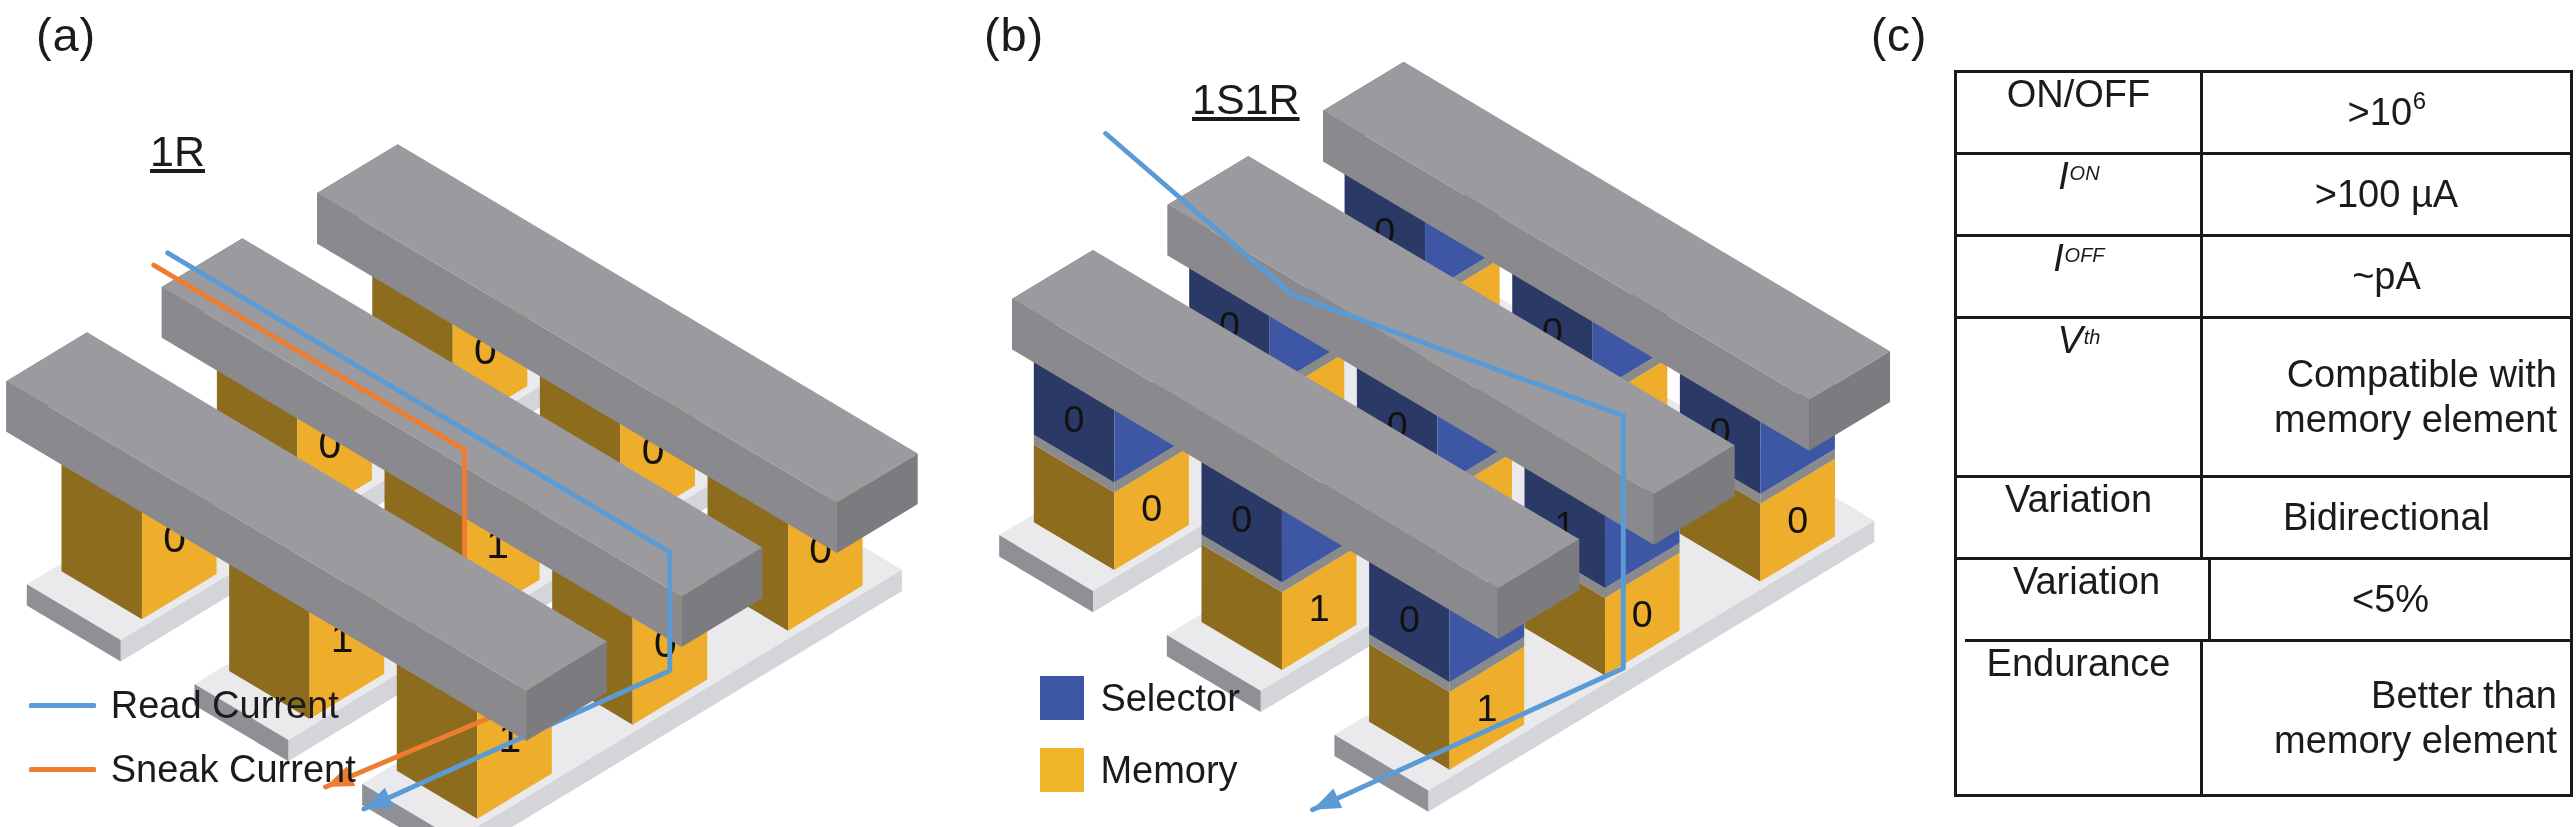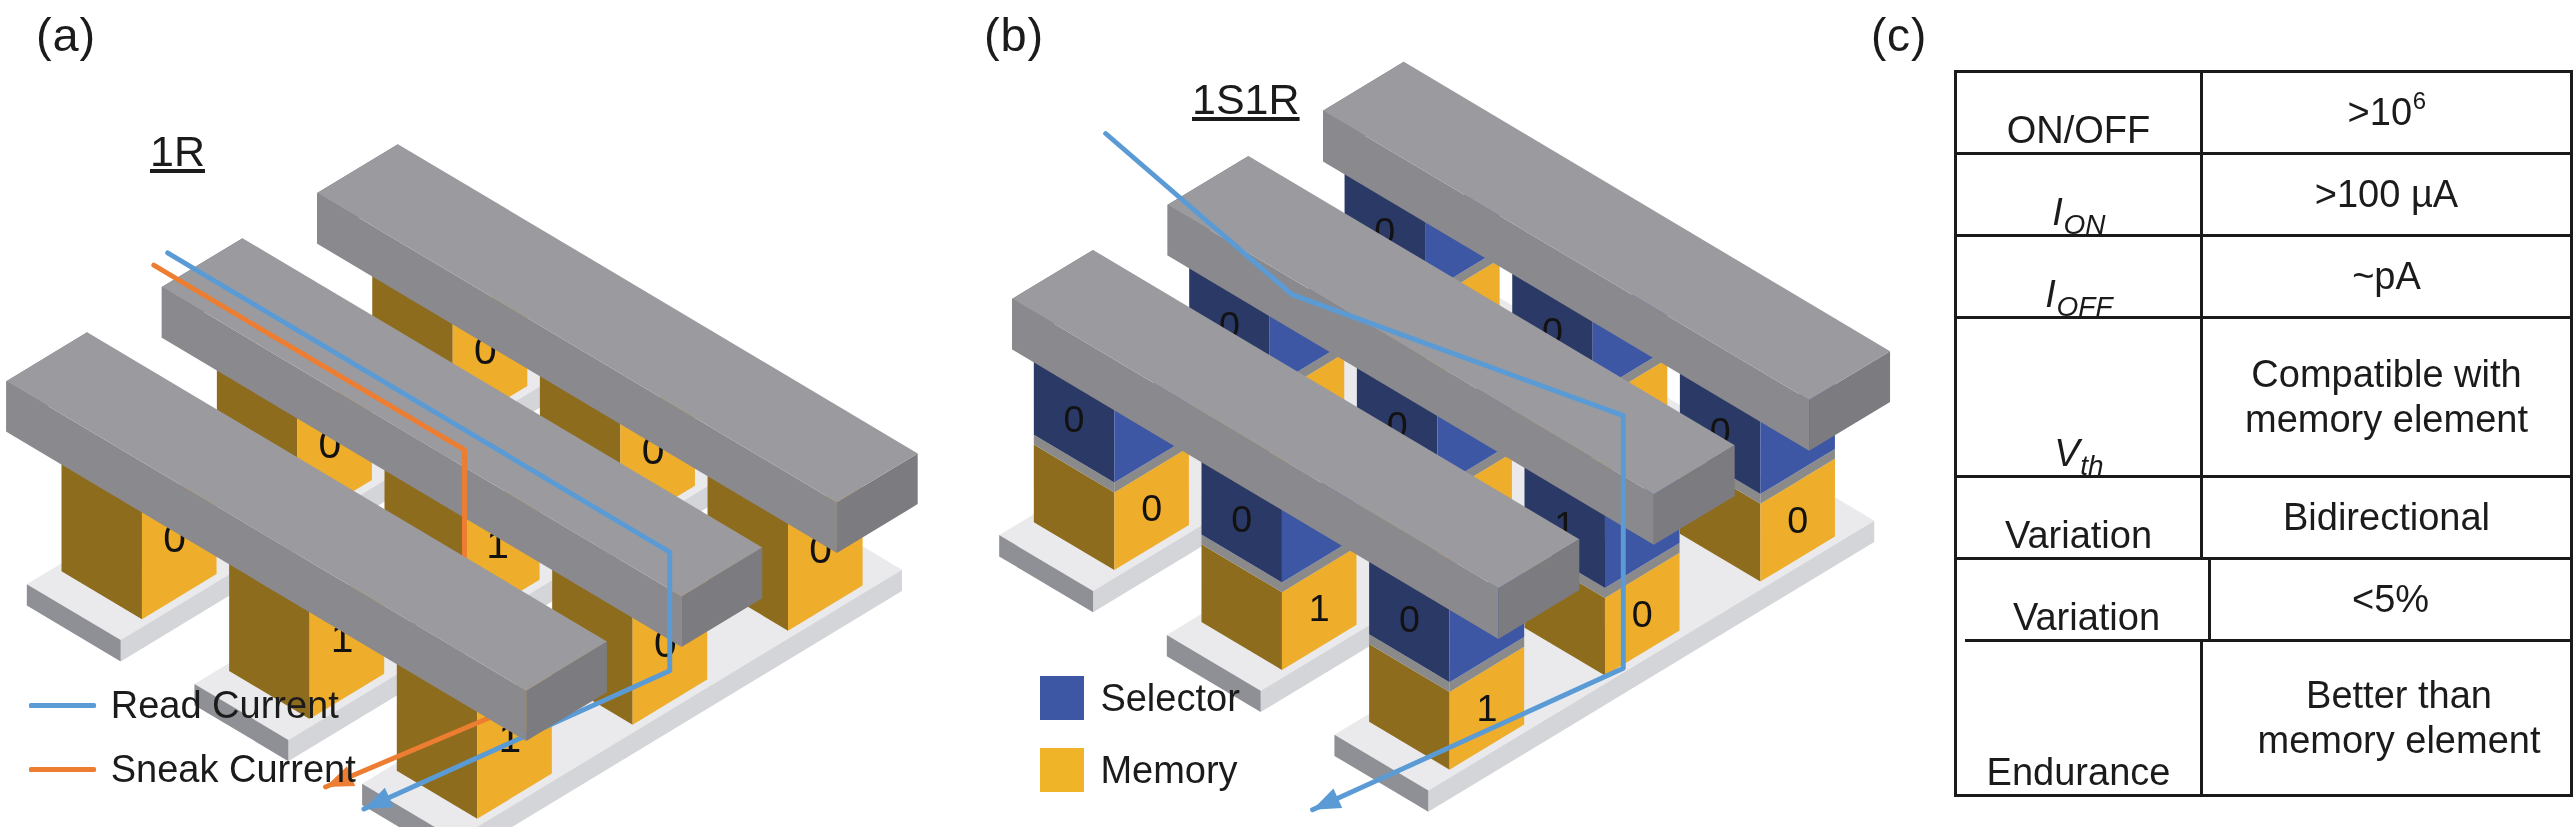--- a/index.html
+++ b/index.html
@@ -23,25 +23,25 @@
   .legend-row{display:flex;align-items:center;}
   .line-swatch{width:67px;height:5.7px;border-radius:1.6px;flex:0 0 auto;}
   .sq-swatch{width:44px;height:44px;flex:0 0 auto;}
   .legend-label{font-size:38px;margin-left:16.4px;}
   #legend-a .legend-label{margin-left:14.7px;}
   
   #param-table{left:1954px;top:70px;width:613px;border:3.3px solid #1a1a1a;}
   .trow{display:flex;border-bottom:3.3px solid #1a1a1a;}
   .trow:last-child{border-bottom:none;gap:25px;}
   .pcell{width:243px;border-right:3.3px solid #1a1a1a;display:flex;
-         align-items:flex-end;justify-content:center;font-size:38px;flex:0 0 auto;}
+         align-items:flex-start;justify-content:center;font-size:38px;flex:0 0 auto;}
   .vcell{flex:1;display:flex;align-items:center;justify-content:center;
-         text-align:center;font-size:38px;padding:0 13px;white-space:normal;line-height:1.18;}
+         text-align:right;font-size:38px;padding:0 13px;white-space:normal;line-height:1.18;}
   .param-math{font-style:italic;}
-  .pcell sub{font-size:28px;font-style:italic;position:relative;top:6.5px;left:0.8px;}
+  .pcell sub{font-size:20px;font-style:italic;position:relative;top:6.5px;left:0.8px;}
   .vcell sup{font-size:24px;position:relative;top:-11.4px;left:0.8px;}
 </style>
 </head>
 <body>
 
 <div id="stage">
 
   <svg id="fig-svg" width="2576" height="828" viewBox="0 0 3150 1012">
       <g>
         <g>

